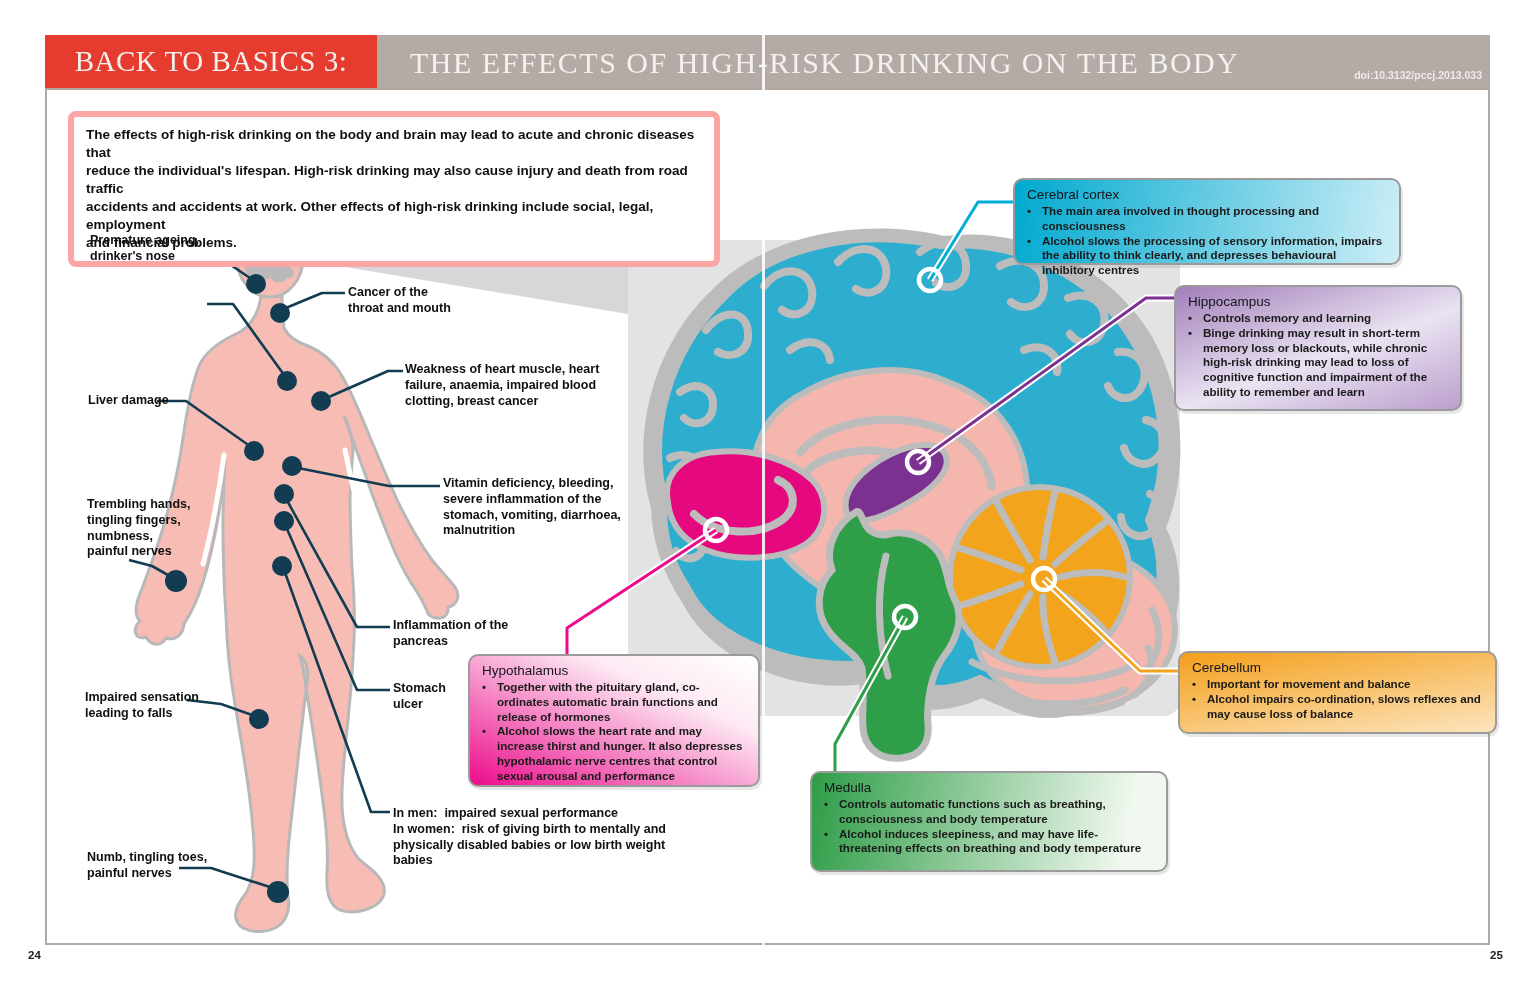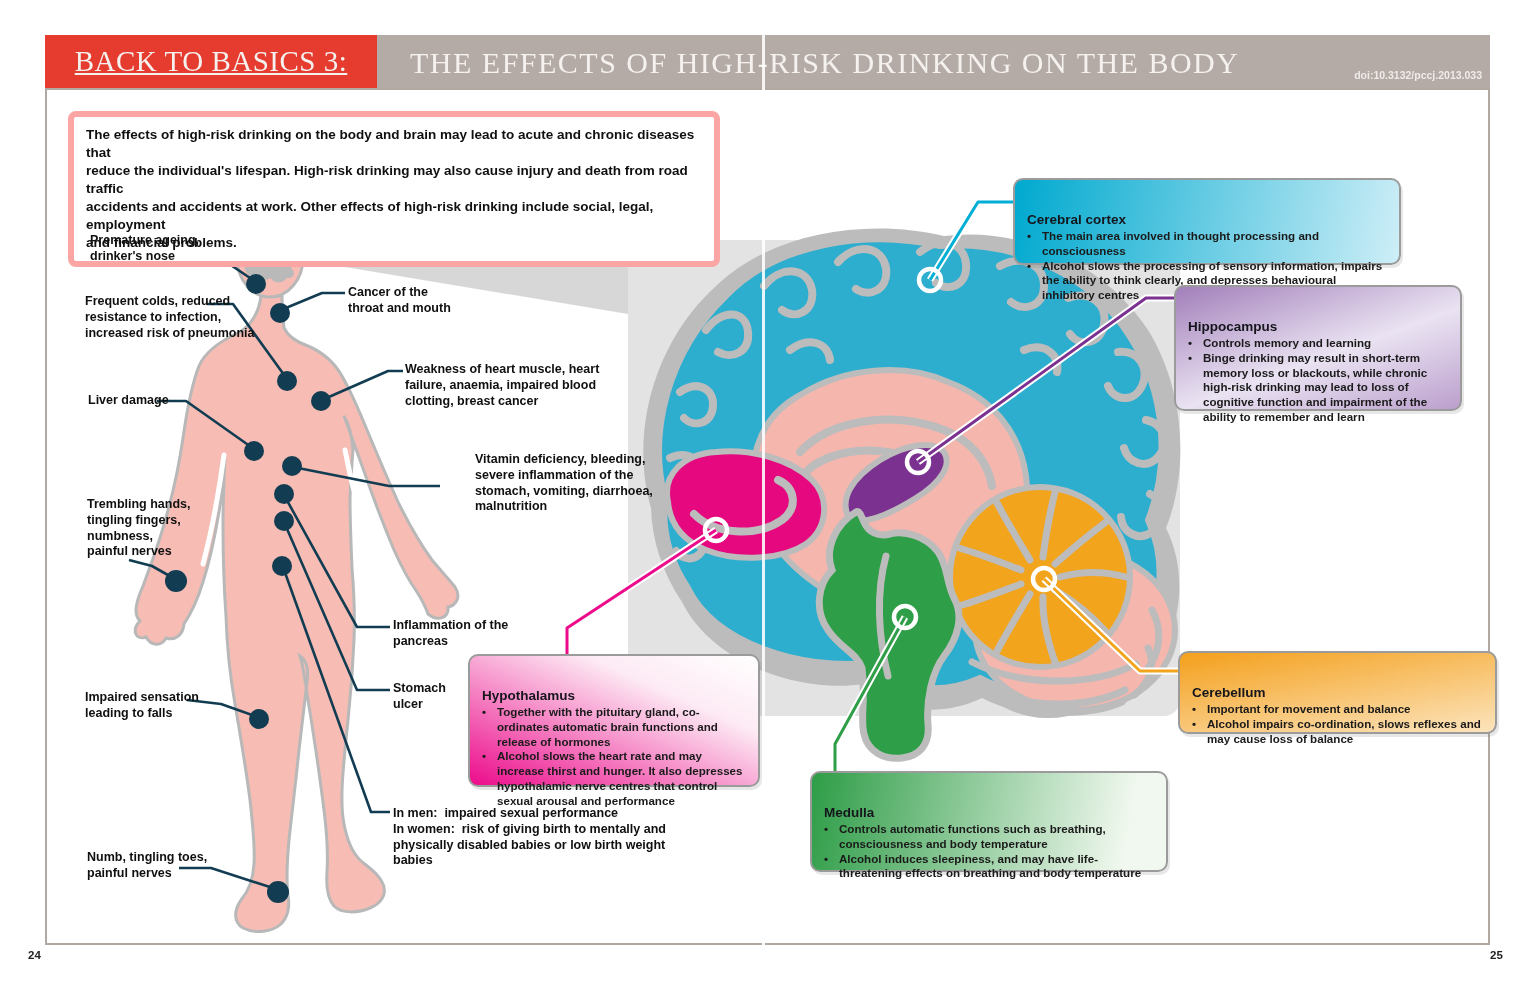--- a/index.html
+++ b/index.html
@@ -10,38 +10,38 @@
     --cyan-box2:#cdeef7; --border-gray:#9b9b9b;
   }
   html,body{margin:0;padding:0;background:#fff;}
   .page{position:relative;width:1536px;height:996px;background:#ffffff;overflow:hidden;
         font-family:"Liberation Sans","DejaVu Sans",sans-serif;}
   
   .title-strip{position:absolute;left:45px;top:35px;width:1445px;height:53px;background:var(--strip);}
   .kicker-box{position:absolute;left:45px;top:35px;width:332px;height:53px;background:var(--red);
       display:flex;align-items:center;justify-content:center;}
   .serif-title{font-family:"Liberation Serif","DejaVu Serif",serif;color:#f4f1ee;}
-  .kicker-box span{font-size:29px;letter-spacing:.5px;text-decoration:underline;}
+  .kicker-box span{font-size:29px;letter-spacing:.5px;}
   .main-title{position:absolute;left:410px;top:35px;height:53px;line-height:55px;font-size:30px;letter-spacing:1.5px;}
   .doi{position:absolute;left:1270px;top:69px;width:212px;text-align:right;color:#efebe8;font-size:10.5px;font-weight:bold;}
   
   .spread{position:absolute;left:45px;top:88px;width:1445px;height:857px;border:2px solid #b1a8a2;box-sizing:border-box;}
   .pagenum{position:absolute;top:949px;font-size:11.5px;font-weight:bold;color:#222;}
   .pagenum.left{left:28px;} .pagenum.right{left:1490px;}
   .fold{position:absolute;left:762px;top:35px;width:3px;height:910px;background:rgba(255,255,255,.88);z-index:5;}
   
   .intro{position:absolute;left:68px;top:111px;width:652px;box-sizing:border-box;border:6px solid #fca5a5;
       border-radius:8px;padding:9px 12px;font-size:13.5px;font-weight:bold;line-height:1.33;color:#101010;
       white-space:pre-wrap;background:#fff;z-index:4;}
   
   .blabel{position:absolute;font-size:12.5px;font-weight:bold;line-height:1.26;color:#101010;white-space:pre;z-index:4;}
   
   .callout{position:absolute;border:2px solid var(--border-gray);border-radius:10px;box-sizing:border-box;
       padding:7px 10px 6px 12px;z-index:6;box-shadow:2px 3px 0 rgba(120,120,120,.18);}
-  .co-title{font-size:13.5px;font-weight:bold;color:#15151c;margin-bottom:2px;margin-top:25px;}
+  .co-title{font-size:13.5px;font-weight:normal;color:#15151c;margin-bottom:2px;}
   .bullet{display:flex;font-size:11.6px;font-weight:bold;line-height:1.28;color:#1a1a1a;}
   .bullet .b{width:15px;flex:none;}
   #box-cortex{left:1013px;top:178px;width:388px;height:87px;
       background:linear-gradient(100deg,#00a9cf 0%,var(--cyan-box2) 100%);}
   #box-hippocampus{left:1174px;top:285px;width:288px;height:126px;
       background:linear-gradient(160deg,#a27fba 0%,#eae3f2 55%,#bb9fcd 100%);}
   #box-cerebellum{left:1178px;top:651px;width:319px;height:83px;
       background:linear-gradient(170deg,#f4a01c 0%,#fce4bd 100%);}
   #box-medulla{left:810px;top:771px;width:358px;height:101px;
       background:linear-gradient(100deg,#2e9d47 0%,#f1f8ef 88%);}
@@ -248,38 +248,35 @@
       <circle class="ring" cx="930" cy="280" r="11"></circle>
       <circle class="ring" cx="918" cy="462" r="11"></circle>
       <circle class="ring" cx="716" cy="530" r="11"></circle>
       <circle class="ring" cx="905" cy="617" r="11"></circle>
       <circle class="ring" cx="1044" cy="579" r="11"></circle>
     </g>
   </svg>
 
   <div class="blabel" style="left:90px;top:233px;">Premature ageing,
 drinker's nose</div>
-  <div class="blabel" style="left:85px;top:294px;">Frequent colds, reduced
-resistance to infection,
-increased risk of pneumonia</div>
   <div class="blabel" style="left:88px;top:393px;">Liver damage</div>
   <div class="blabel" style="left:87px;top:497px;">Trembling hands,
 tingling fingers,
 numbness,
 painful nerves</div>
   <div class="blabel" style="left:85px;top:690px;">Impaired sensation
 leading to falls</div>
   <div class="blabel" style="left:87px;top:850px;">Numb, tingling toes,
 painful nerves</div>
   <div class="blabel" style="left:348px;top:285px;">Cancer of the
 throat and mouth</div>
   <div class="blabel" style="left:405px;top:362px;">Weakness of heart muscle, heart
 failure, anaemia, impaired blood
 clotting, breast cancer</div>
-  <div class="blabel" style="left:443px;top:452px;margin-left:32px;">Vitamin deficiency, bleeding,
+  <div class="blabel" style="left:443px;top:476px;">Vitamin deficiency, bleeding,
 severe inflammation of the
 stomach, vomiting, diarrhoea,
 malnutrition</div>
   <div class="blabel" style="left:393px;top:618px;">Inflammation of the
 pancreas</div>
   <div class="blabel" style="left:393px;top:681px;">Stomach
 ulcer</div>
   <div class="blabel" style="left:393px;top:806px;">In men:  impaired sexual performance
 In women:  risk of giving birth to mentally and
 physically disabled babies or low birth weight

